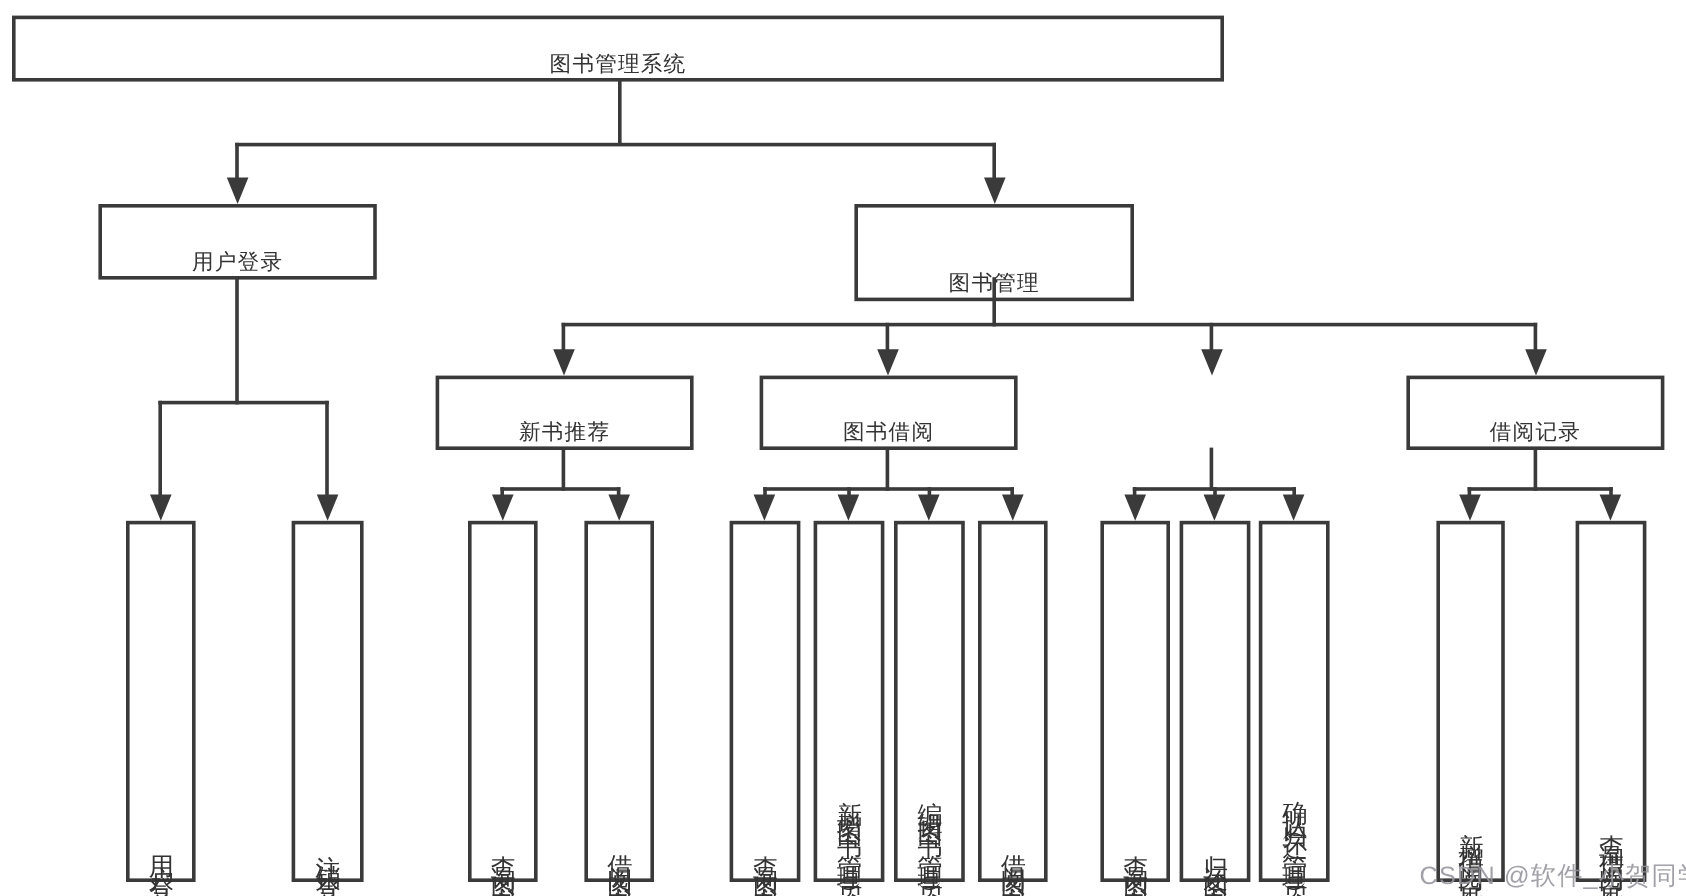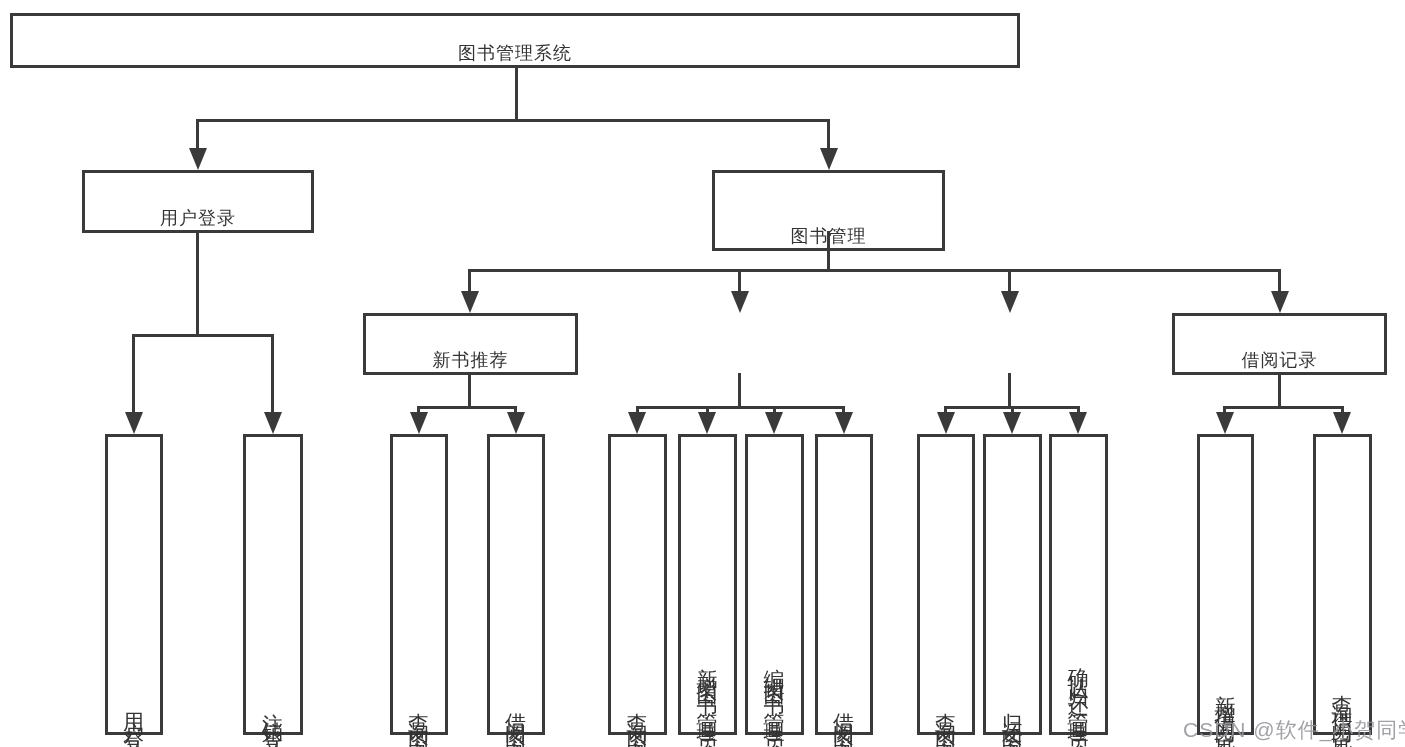--- a/index.html
+++ b/index.html
@@ -64,20 +64,23 @@
   <div class="ah" style="left:461px;top:291px;"></div>
   <div class="vl" style="left:738px;top:269px;height:28px;"></div>
   <div class="ah" style="left:731px;top:291px;"></div>
   <div class="vl" style="left:1008px;top:269px;height:28px;"></div>
   <div class="ah" style="left:1001px;top:291px;"></div>
   <div class="vl" style="left:1278px;top:269px;height:28px;"></div>
   <div class="ah" style="left:1271px;top:291px;"></div>
 
   <div class="box" style="left:363px;top:313px;width:215px;height:62px;">
     <span class="hlabel">新书推荐</span>
+  </div>
+  <div class="box" style="left:633px;top:313px;width:215px;height:62px;">
+    <span class="hlabel">图书借阅</span>
   </div>
   <div class="box" style="left:1172px;top:313px;width:215px;height:62px;">
     <span class="hlabel">借阅记录</span>
   </div>
 
   <div class="vl" style="left:468px;top:373px;height:36px;"></div>
   <div class="hl" style="left:417px;top:406px;width:100px;"></div>
   <div class="vl" style="left:417px;top:406px;height:16px;"></div>
   <div class="ah" style="left:410px;top:412px;"></div>
   <div class="vl" style="left:514px;top:406px;height:16px;"></div>

